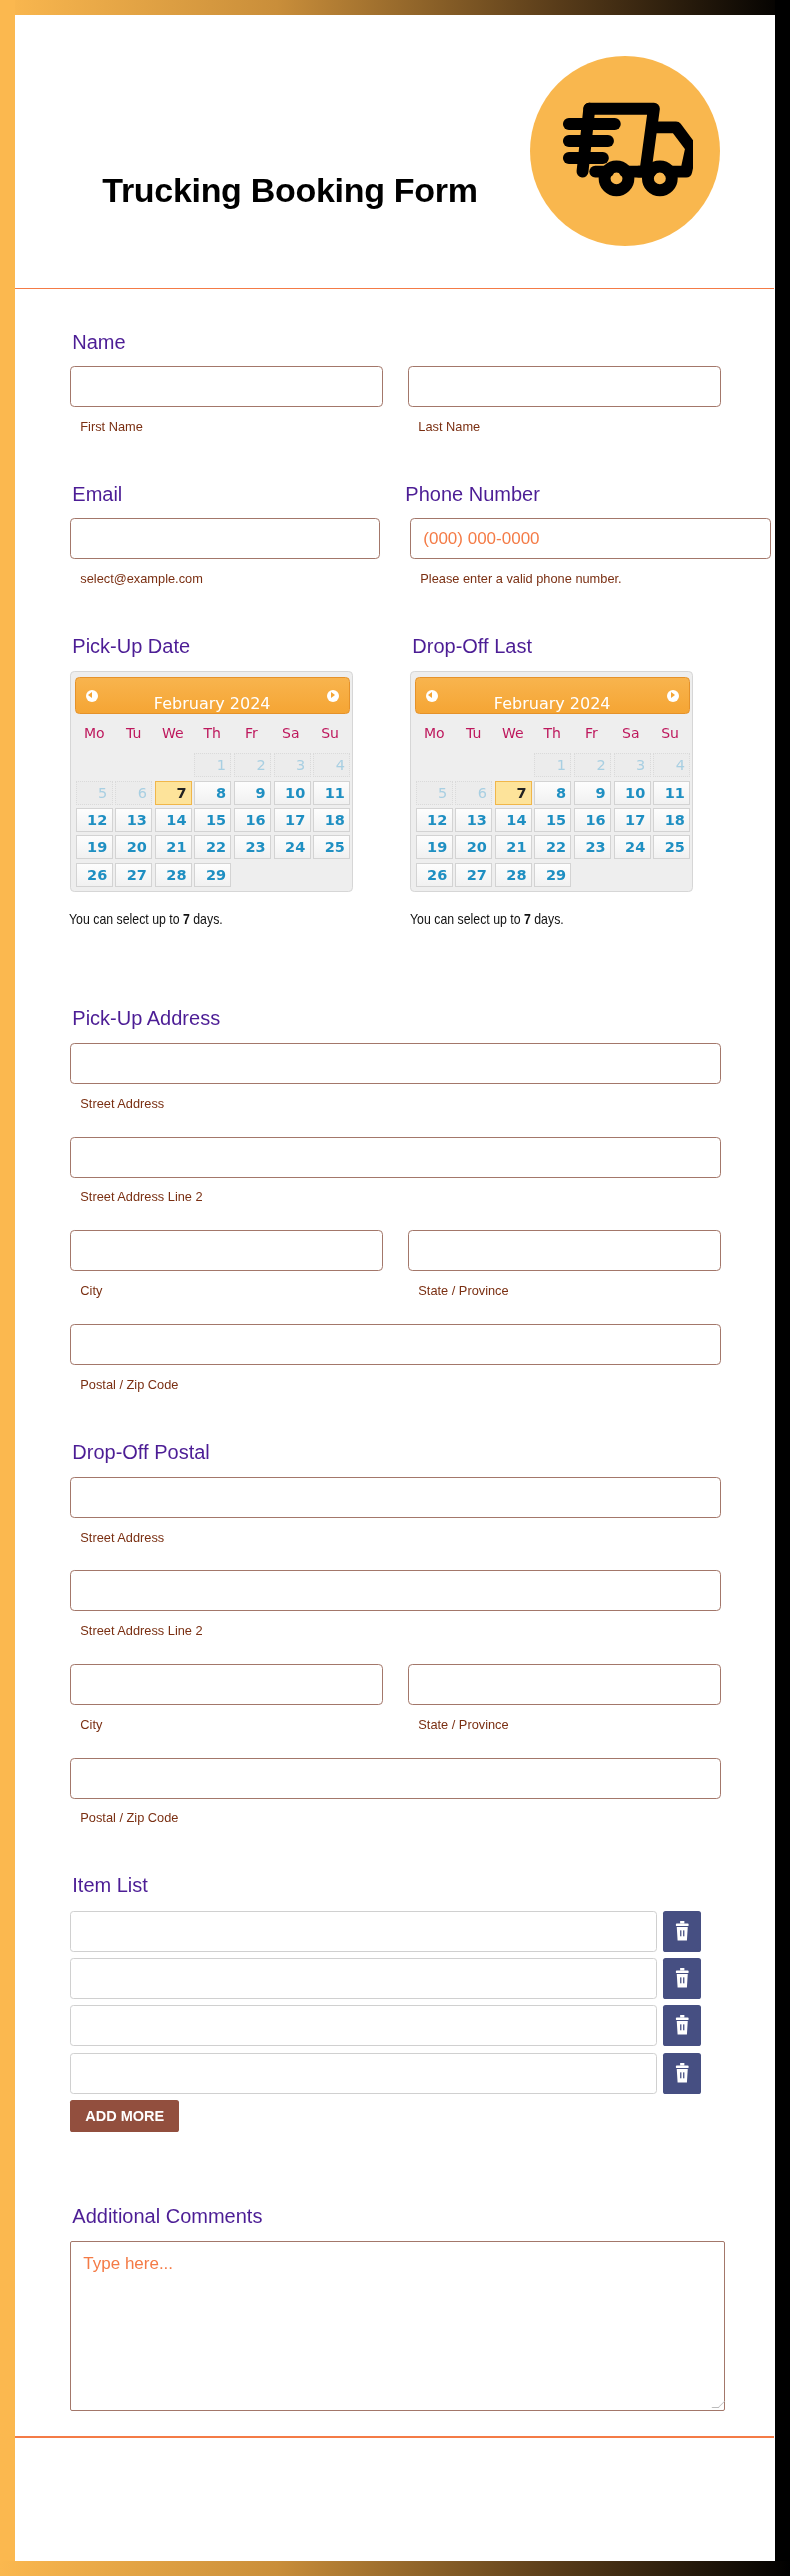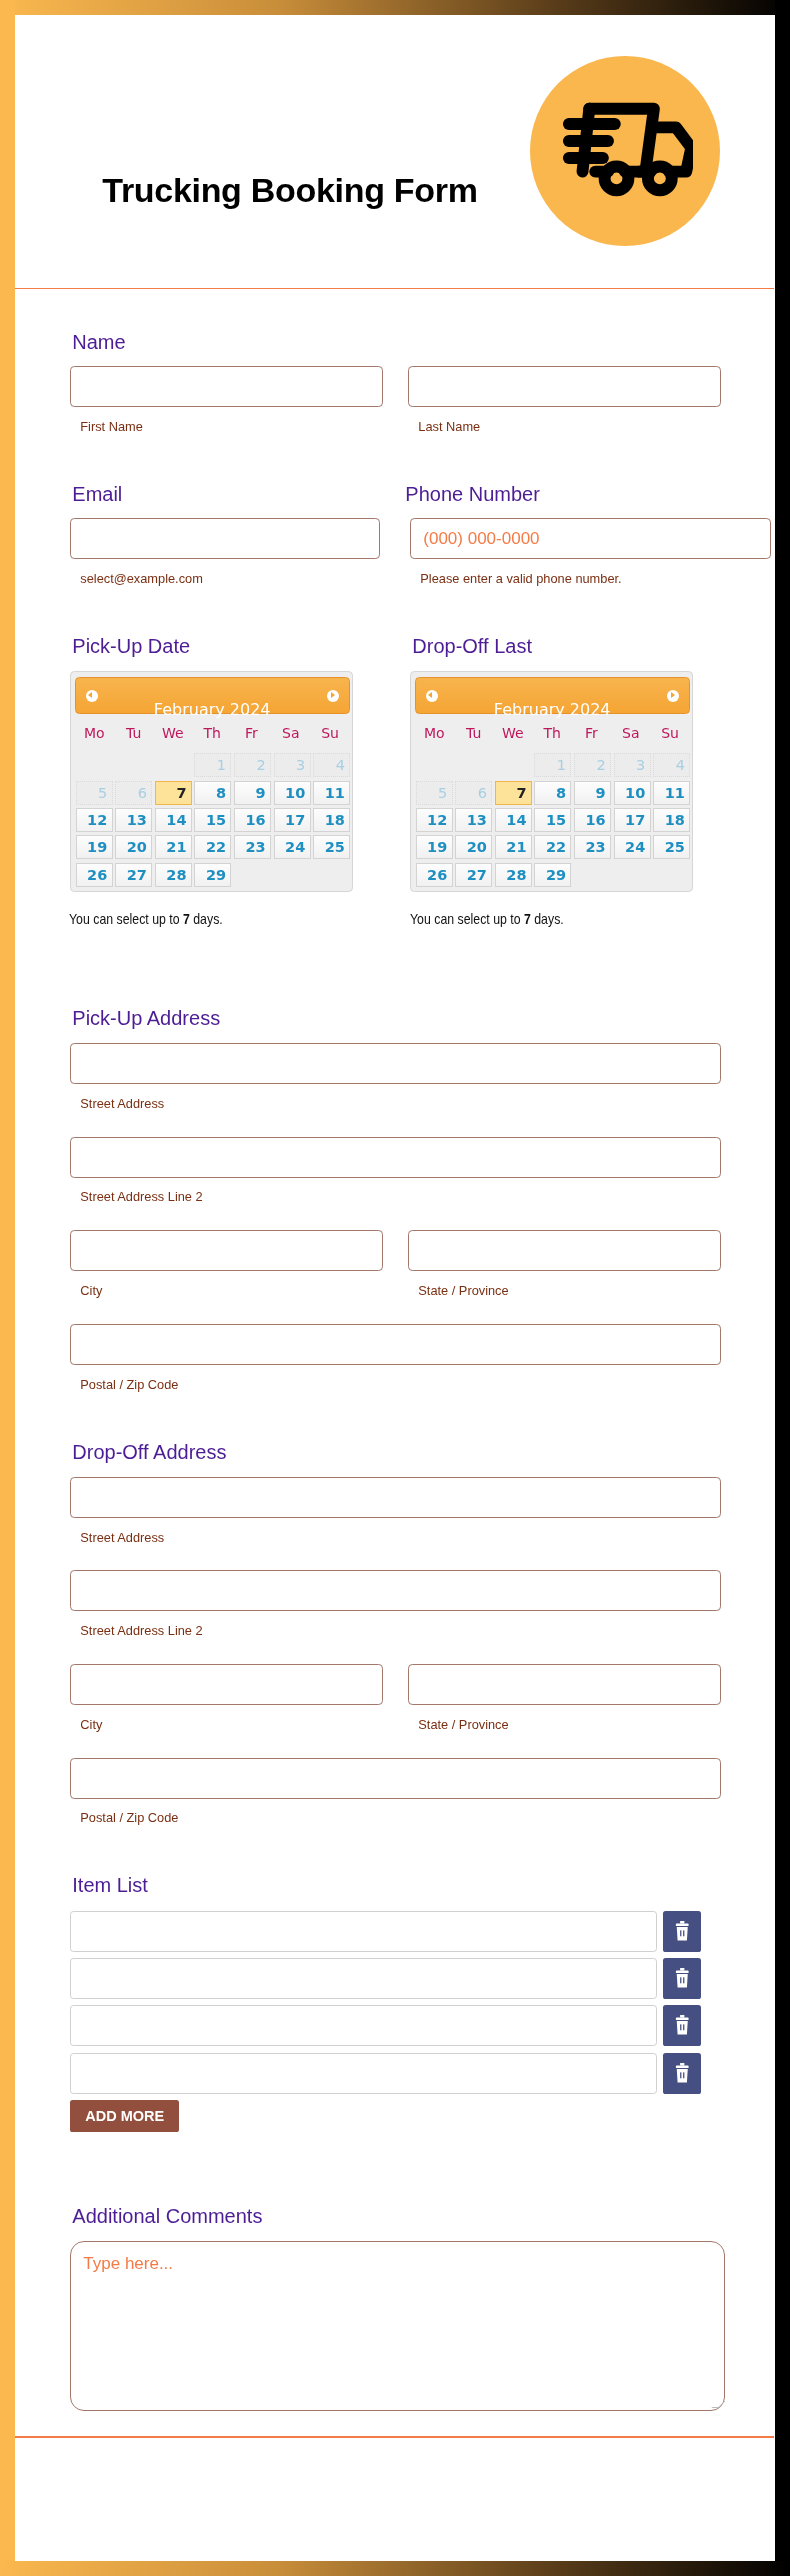--- a/index.html
+++ b/index.html
@@ -21,41 +21,41 @@
   .logo-circle svg { position: absolute; left: 27px; top: 34px; }
 
   .lbl { position: absolute; font-size: 20px; color: #4c1d95; }
   .sub { position: absolute; font-size: 12.8px; color: #7a2f12; margin-left: 8px; }
   .inp { position: absolute; height: 41px; border: 1.3px solid #a3776a; border-radius: 4.3px; background: #fff; }
   .ph { position: absolute; left: 12px; top: 10.2px; font-size: 17px; color: #f47b46; }
 
   
   .cal { position: absolute; width: 283px; height: 221px; background: #eeeeee; border: 0.9px solid #d6d6d6; border-radius: 4.3px; }
   .cal-head { position: absolute; left: 3.4px; top: 4.3px; width: 275px; height: 37px; background: linear-gradient(#f8b44e, #f5a534); border: 0.9px solid #e5922a; border-radius: 4.3px; }
-  .cal-title { position: absolute; left: 0; width: 100%; top: 22px; text-align: center; color: #fff; font-size: 16px; font-family: "DejaVu Sans", sans-serif; }
+  .cal-title { position: absolute; left: 0; width: 100%; top: 16px; text-align: center; color: #fff; font-size: 16px; font-family: "DejaVu Sans", sans-serif; }
   .cal-nav { position: absolute; top: 12px; width: 12px; height: 12px; border-radius: 50%; background: #fff; }
   .cal-nav.prev { left: 10.2px; } .cal-nav.next { right: 10.2px; }
   .cal-nav::after { content: ""; position: absolute; top: 2.6px; border-top: 3.4px solid transparent; border-bottom: 3.4px solid transparent; }
   .cal-nav.prev::after { left: 2.6px; border-right: 4.3px solid #f5a534; }
   .cal-nav.next::after { left: 4.3px; border-left: 4.3px solid #f5a534; }
   .cal-dows { position: absolute; left: 3.4px; top: 53px; width: 275px; display: flex; }
   .cal-dows span { flex: 1; text-align: center; font-size: 14px; font-family: "DejaVu Sans", sans-serif; color: #be185d; }
   .cal-grid { position: absolute; left: 4.3px; top: 81px; width: 275px; display: grid; grid-template-columns: repeat(7, 37px); grid-auto-rows: 24px; column-gap: 2.6px; row-gap: 3.4px; }
   .d { border: 0.9px solid #d3d3d3; background: linear-gradient(#fdfdfd, #f1f1f1); text-align: right; padding-right: 4.3px; font-size: 14.5px; font-weight: bold; color: #1f8fc2; line-height: 22px; font-family: "DejaVu Sans", sans-serif; }
   .d.dis { color: #a8cfe2; background: #ececec; border: 0.9px dotted #dadada; font-weight: normal; }
   .d.today { background: #fde39a; border: 0.9px solid #f0b64a; color: #222; }
   .d.empty { border: none; background: transparent; }
   .cal-note { position: absolute; font-size: 14.5px; font-family: "Liberation Sans", sans-serif; font-stretch: condensed; color: #111; transform: scaleX(0.85); transform-origin: left; }
 
   .item-inp { position: absolute; left: 55px; width: 587px; height: 41px; border: 1.3px solid #d0d0d0; border-radius: 3.4px; background: #fff; }
   .del-btn { position: absolute; left: 648px; width: 38px; height: 41px; background: #464f82; border-radius: 2.6px; }
   .del-btn svg { position: absolute; left: 12px; top: 10.2px; }
   .add-more { position: absolute; left: 55px; top: 2085px; width: 109px; height: 32px; background: #924f3e; border-radius: 2.6px; color: #fff; font-size: 14.5px; font-weight: bold; text-align: center; line-height: 32px; border: none; }
 
-  .textarea { position: absolute; left: 55px; top: 2226px; width: 655px; height: 170px; border: 1.3px solid #a3776a; border-radius: 14px; }
+  .textarea { position: absolute; left: 55px; top: 2226px; width: 655px; height: 170px; border: 1.3px solid #a3776a; border-radius: 2px; }
   .textarea .ph { top: 12px; left: 12px; font-size: 17px; }
   .resize { position: absolute; right: 2.6px; bottom: 2.6px; width: 6.8px; height: 6.8px; border-right: 0.9px solid #bbb; border-bottom: 0.9px solid #bbb; transform: skew(-45deg); }
 
   .footer-line { position: absolute; left: 0; top: 2421px; width: 759px; height: 1.7px; background: #f47b46; }
   .submit { position: absolute; left: 291px; top: 2458px; width: 189px; height: 51px; background: #3a0f02; color: #fff; font-size: 18px; border-radius: 3.4px; text-align: center; line-height: 51px; border: none; }
 </style>
 </head>
 <body>
 
 <div class="frame-top"></div>
@@ -212,21 +212,21 @@
   <div class="sub" style="left:57px;top:1081px">Street Address</div>
   <div class="inp" style="left:55px;top:1122px;width:651px"></div>
   <div class="sub" style="left:57px;top:1174px">Street Address Line 2</div>
   <div class="inp" style="left:55px;top:1215px;width:313px"></div>
   <div class="sub" style="left:57px;top:1268px">City</div>
   <div class="inp" style="left:393px;top:1215px;width:313px"></div>
   <div class="sub" style="left:395px;top:1268px">State / Province</div>
   <div class="inp" style="left:55px;top:1309px;width:651px"></div>
   <div class="sub" style="left:57px;top:1362px">Postal / Zip Code</div>
 
-  <div class="lbl" style="left:57px;top:1426px">Drop-Off Address</div>
+  <div class="lbl" style="left:57px;top:1426px">Drop-Off Postal</div>
   <div class="inp" style="left:55px;top:1462px;width:651px"></div>
   <div class="sub" style="left:57px;top:1515px">Street Address</div>
   <div class="inp" style="left:55px;top:1555px;width:651px"></div>
   <div class="sub" style="left:57px;top:1608px">Street Address Line 2</div>
   <div class="inp" style="left:55px;top:1649px;width:313px"></div>
   <div class="sub" style="left:57px;top:1702px">City</div>
   <div class="inp" style="left:393px;top:1649px;width:313px"></div>
   <div class="sub" style="left:395px;top:1702px">State / Province</div>
   <div class="inp" style="left:55px;top:1743px;width:651px"></div>
   <div class="sub" style="left:57px;top:1795px">Postal / Zip Code</div>

